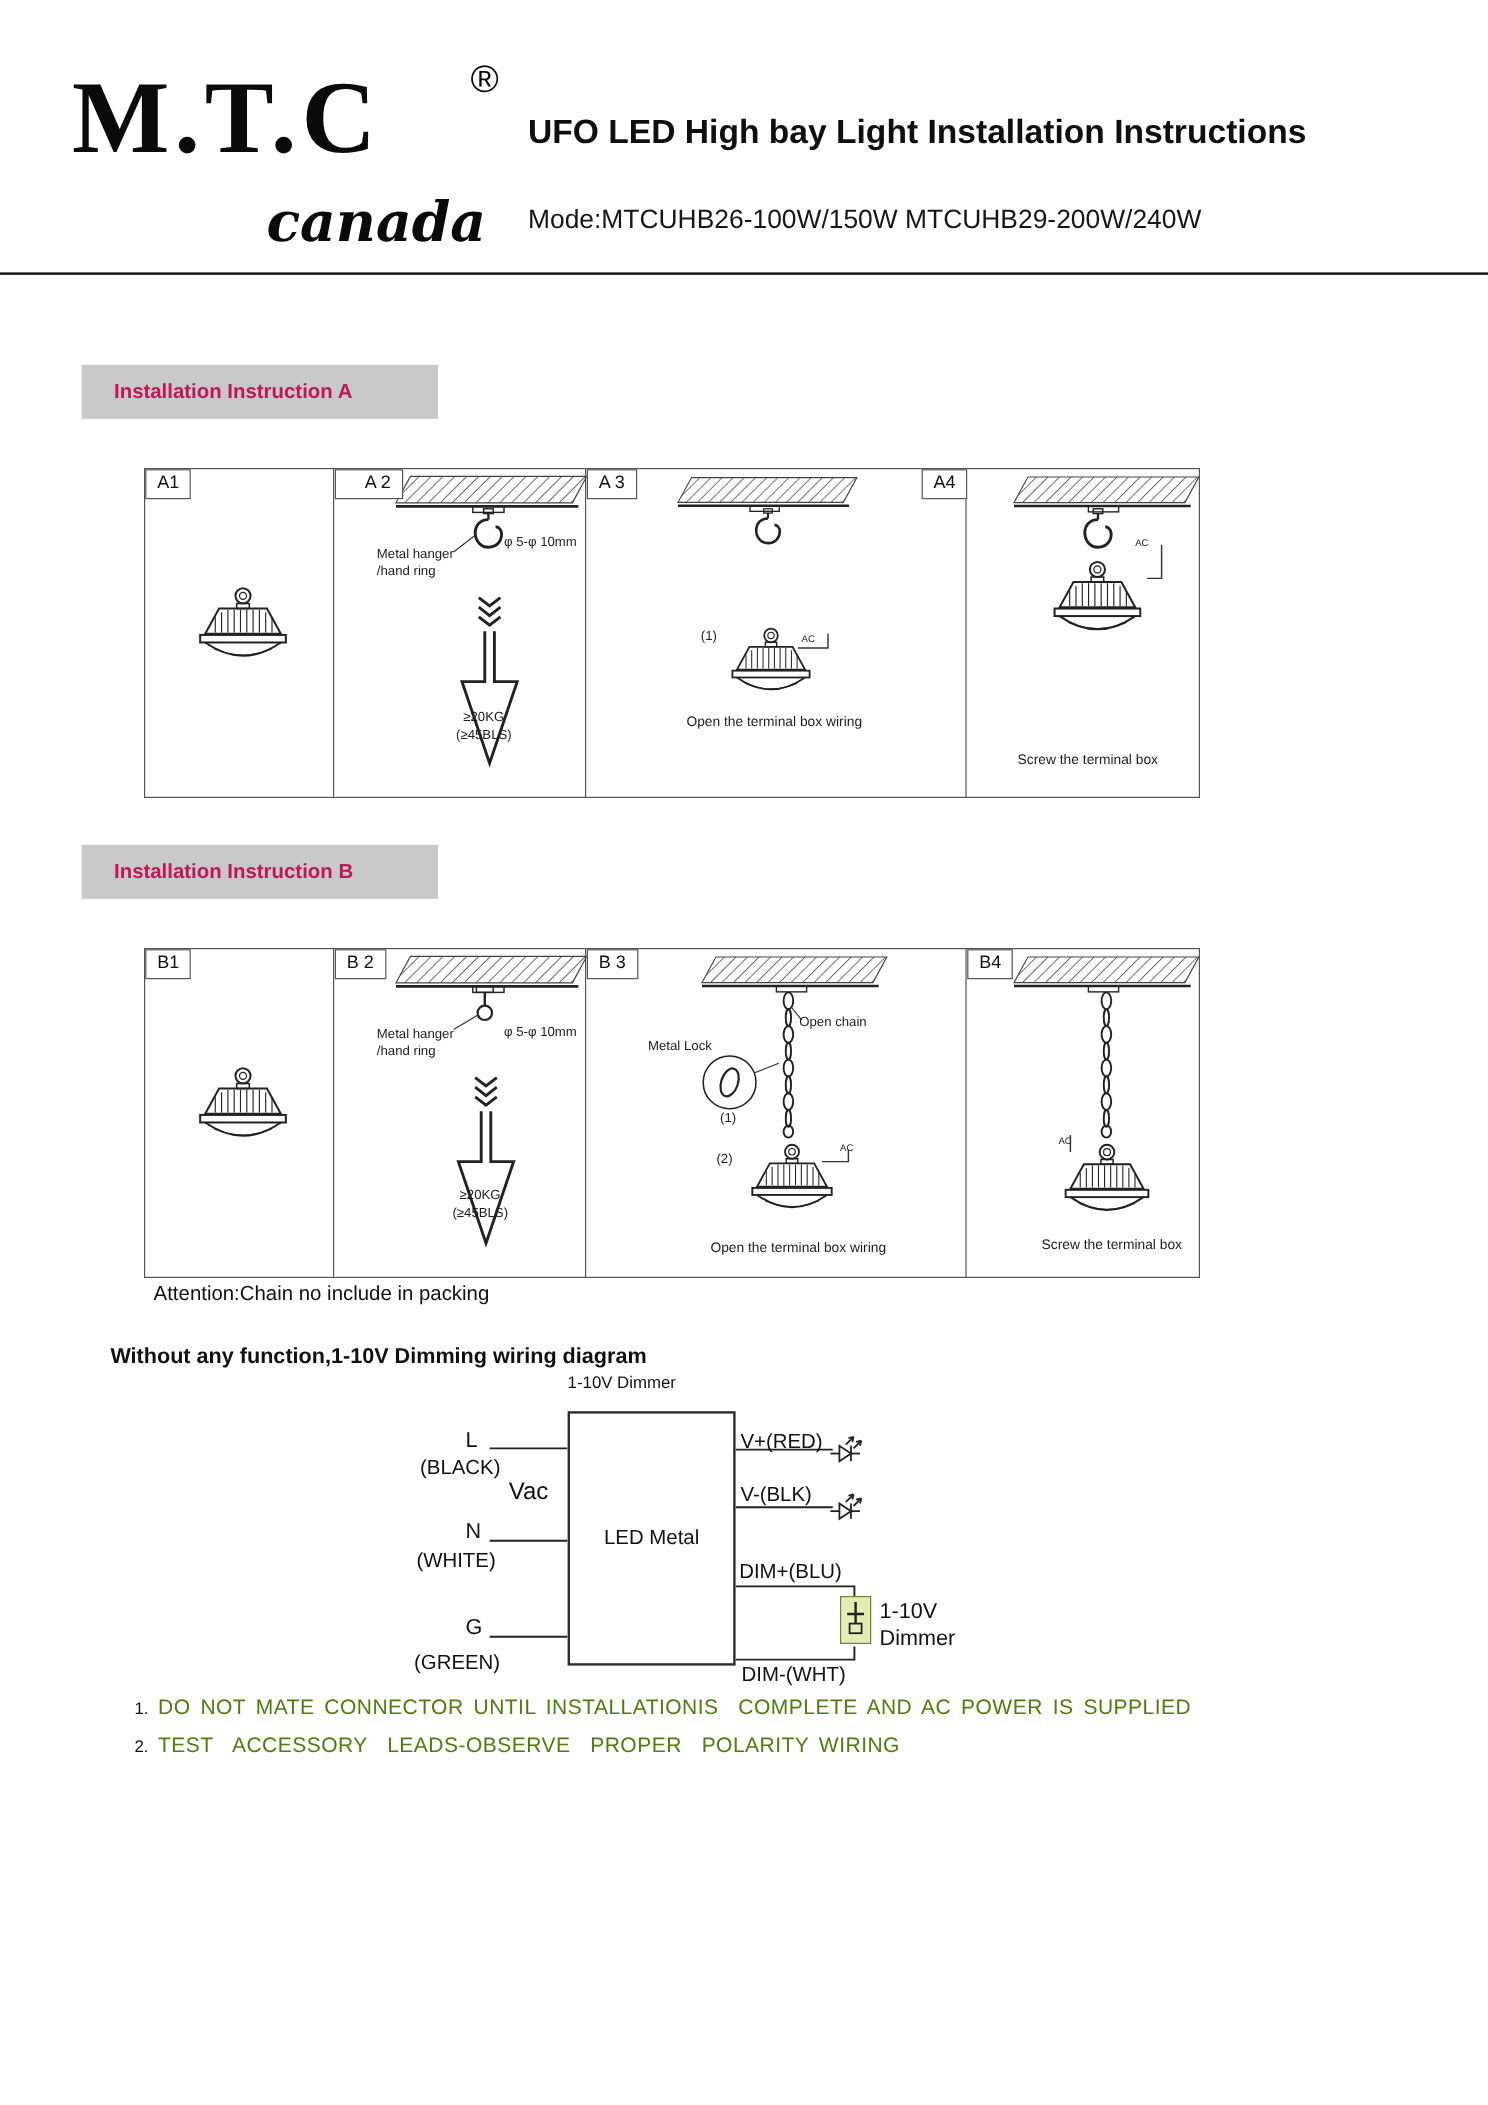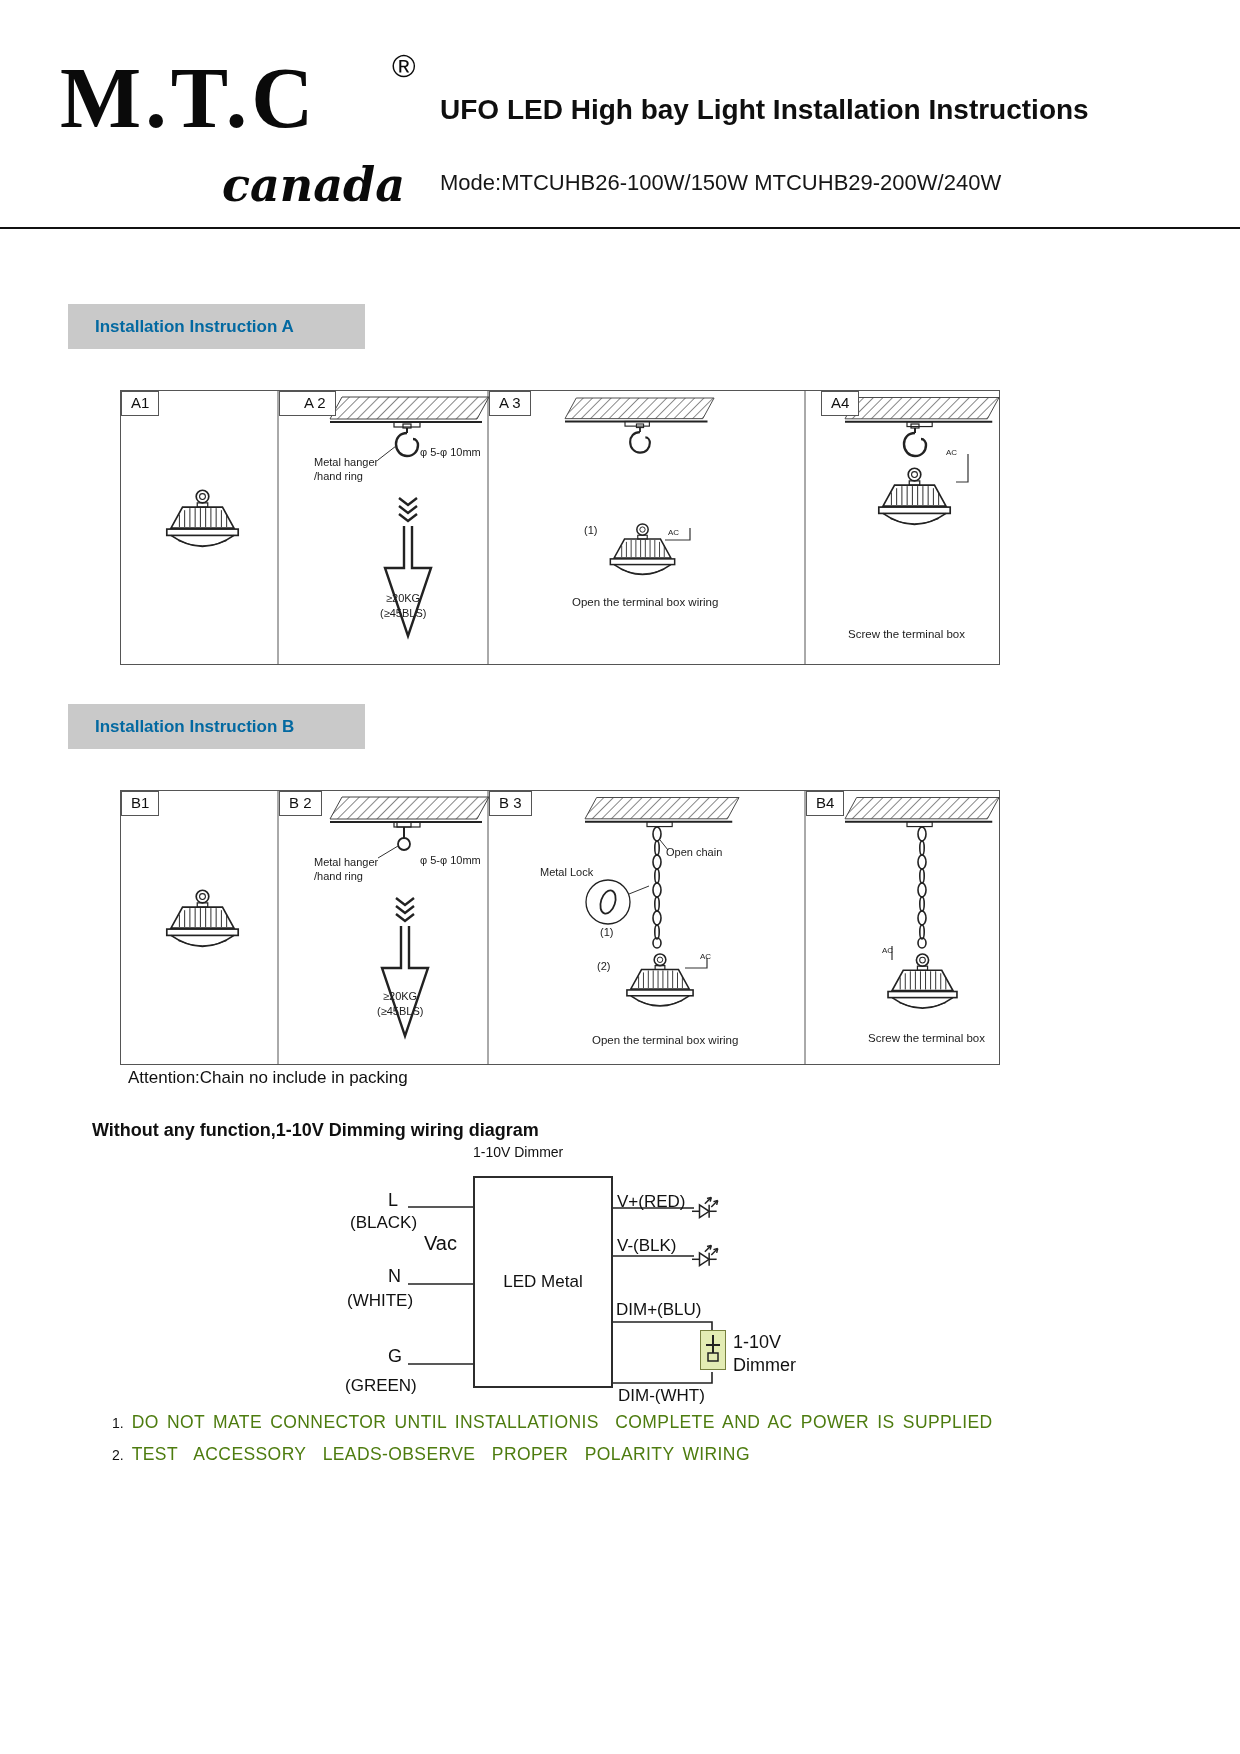--- a/index.html
+++ b/index.html
@@ -14,21 +14,21 @@
   .logo-reg  { position:absolute; left:392px; top:48px; font-size:32px; color:#0a0a0a; }
   .logo-sub  { position:absolute; left:222px; top:158px; font-family:"DejaVu Serif","Liberation Serif",serif;
                font-style:italic; font-weight:bold; font-size:46px; color:#0a0a0a; }
   .doc-title { position:absolute; left:440px; top:94px; font-size:28px; font-weight:bold; color:#0f0f0f; }
   .doc-model { position:absolute; left:440px; top:170px; font-size:22px; color:#161616; }
   .header-rule { position:absolute; left:0; top:227px; width:1240px; height:2px; background:#111; }
 
   
   .section-bar { position:absolute; left:68px; width:297px; height:45px; background:#c9c9c9;
                  display:flex; align-items:center; padding-left:27px;
-                 font-size:17px; font-weight:bold; color:#0369a1; }
+                 font-size:17px; font-weight:bold; color:#be185d; }
 
   
   .panel-tag { position:absolute; border:1px solid #555; background:#fff; font-size:15px;
                padding:2px 9px 3px; color:#111; line-height:1.2; }
   .lbl  { position:absolute; font-size:11px; color:#1c1c1c; white-space:nowrap; }
   .tiny { position:absolute; font-size:8px; color:#1c1c1c; white-space:nowrap; }
   .cap  { position:absolute; font-size:11.5px; color:#1c1c1c; white-space:nowrap; }
 
   .attention { position:absolute; left:128px; top:1068px; font-size:17px; color:#101010; }
 
@@ -160,21 +160,21 @@
 
     <use href="#sym-ceiling" x="725" y="6" width="155" height="34"></use>
     <use href="#sym-hook" x="782" y="34" width="26" height="38"></use>
     <use href="#sym-lamp" x="742" y="76" width="105" height="78"></use>
     <path d="M836 92 h12 v-28" fill="none" stroke="#333" stroke-width="1.2"></path>
   </svg>
 
   <div class="panel-tag" style="left:121px; top:391px;">A1</div>
   <div class="panel-tag" style="left:279px; top:391px;padding-left:24px;">A 2</div>
   <div class="panel-tag" style="left:489px; top:391px;">A 3</div>
-  <div class="panel-tag" style="left:821px; top:391px;">A4</div>
+  <div class="panel-tag" style="left:768px; top:391px;">A4</div>
 
   <span class="lbl" style="left:314px; top:456px;">Metal hanger</span>
   <span class="lbl" style="left:314px; top:470px;">/hand ring</span>
   <span class="lbl" style="left:420px; top:446px;">φ 5-φ 10mm</span>
   <span class="lbl" style="left:386px; top:592px;">≥20KG</span>
   <span class="lbl" style="left:380px; top:607px;">(≥45BLS)</span>
   <span class="lbl" style="left:584px; top:524px;">(1)</span>
   <span class="tiny" style="left:668px; top:528px;">AC</span>
   <span class="cap" style="left:572px; top:596px;">Open the terminal box wiring</span>
   <span class="tiny" style="left:946px; top:448px;">AC</span>

